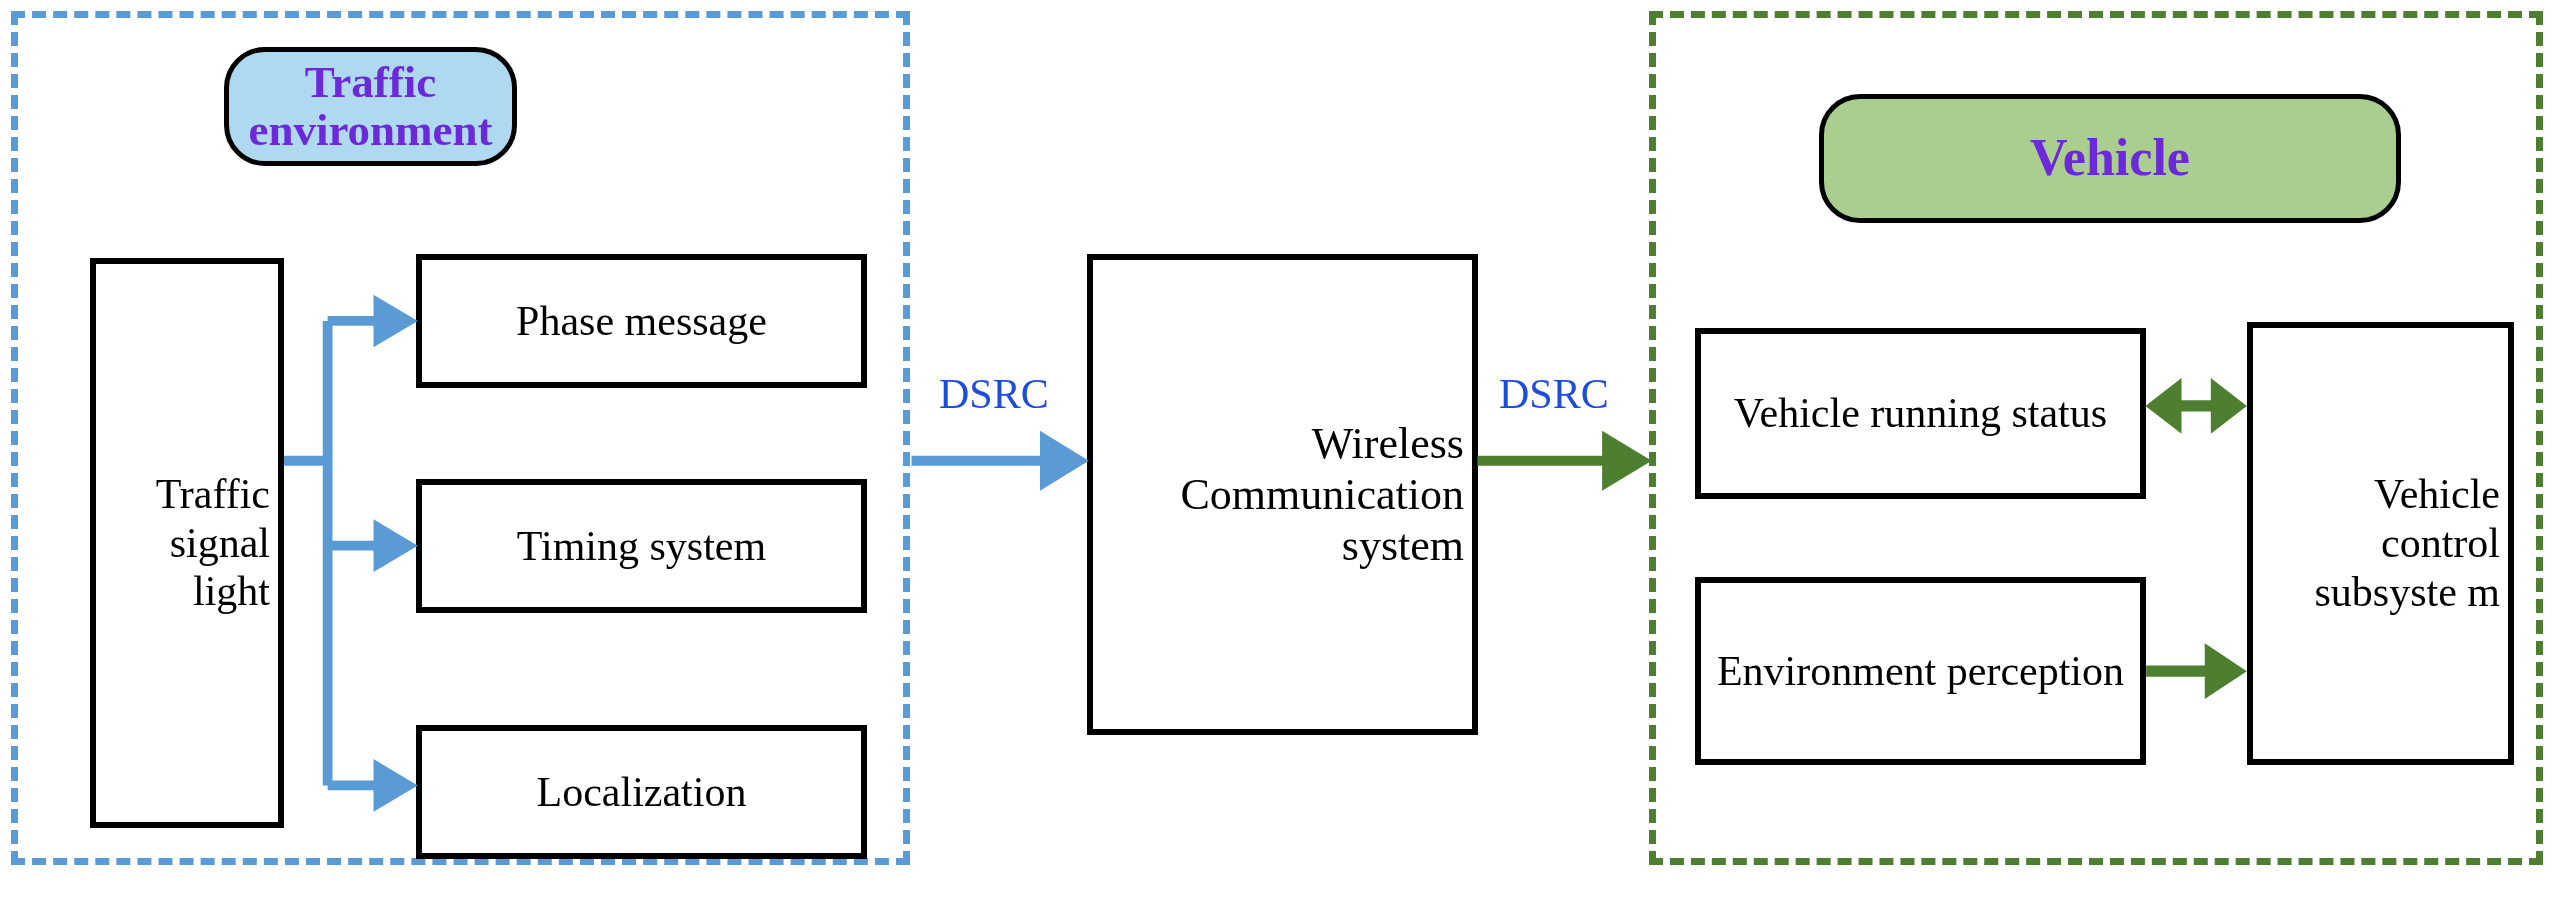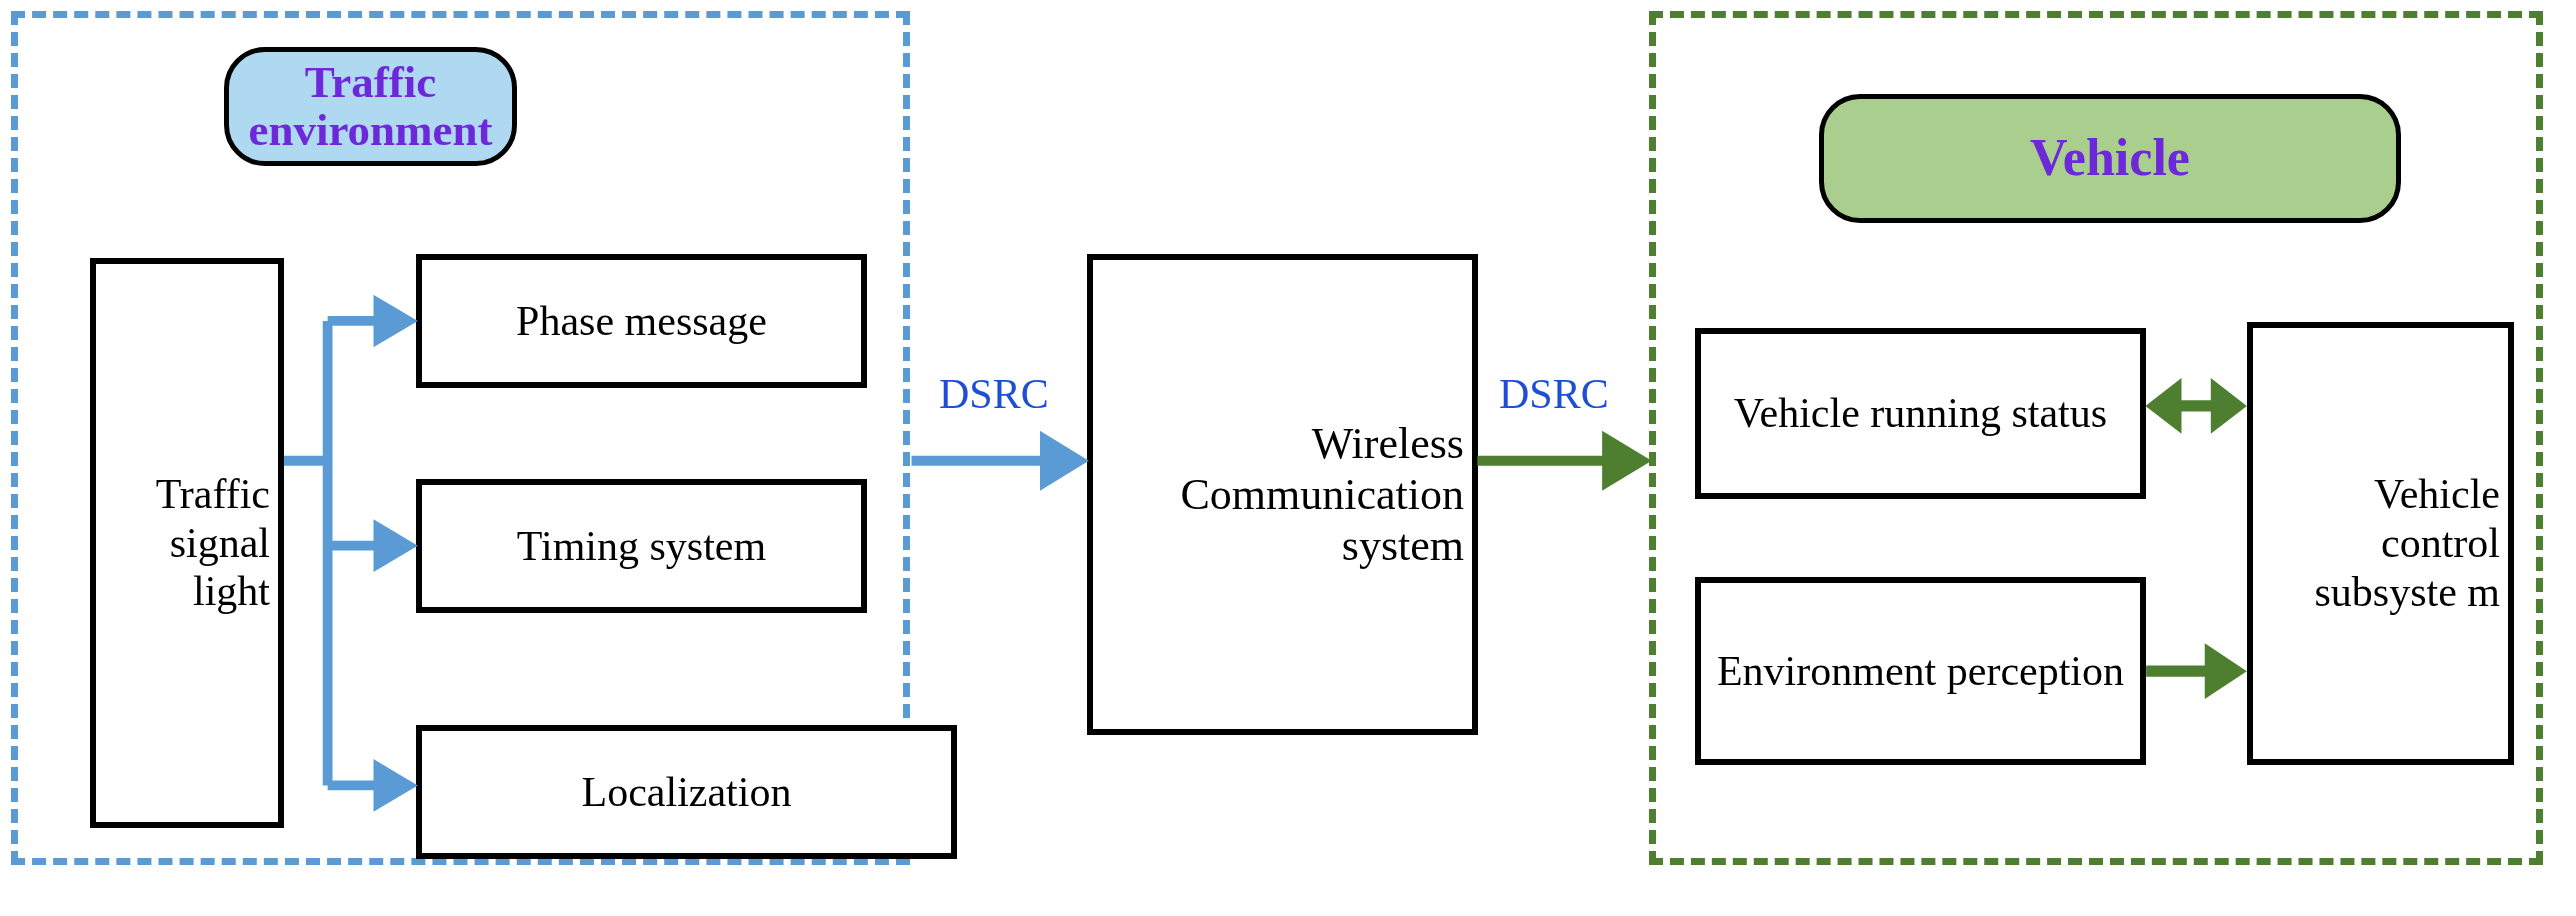--- a/index.html
+++ b/index.html
@@ -71,21 +71,21 @@
     justify-content: center;
     text-align: right;
     color: #000000;
     font-size: 42px;
     line-height: 1.16;
     padding: 3px 8px;
   }
   #box-signal-light { left: 90px; top: 258px; width: 194px; height: 570px; }
   #box-phase        { left: 416px; top: 254px; width: 451px; height: 134px; }
   #box-timing       { left: 416px; top: 479px; width: 451px; height: 134px; }
-  #box-localization { left: 416px; top: 725px; width: 541px; height: 134px; }
+  #box-localization { left: 416px; top: 725px; width: 451px; height: 134px; }
   #box-wireless     { left: 1087px; top: 225px; width: 391px; height: 481px; font-size: 44px; margin-top: 29px; }
   #box-vrs          { left: 1695px; top: 322px; width: 451px; height: 171px; margin-top: 6px; }
   #box-env          { left: 1695px; top: 577px; width: 451px; height: 188px; }
   #box-vcs          { left: 2247px; top: 322px; width: 267px; height: 443px; }
 
   
   #wires {
     position: absolute;
     left: 0; top: 0;
     width: 2576px;

